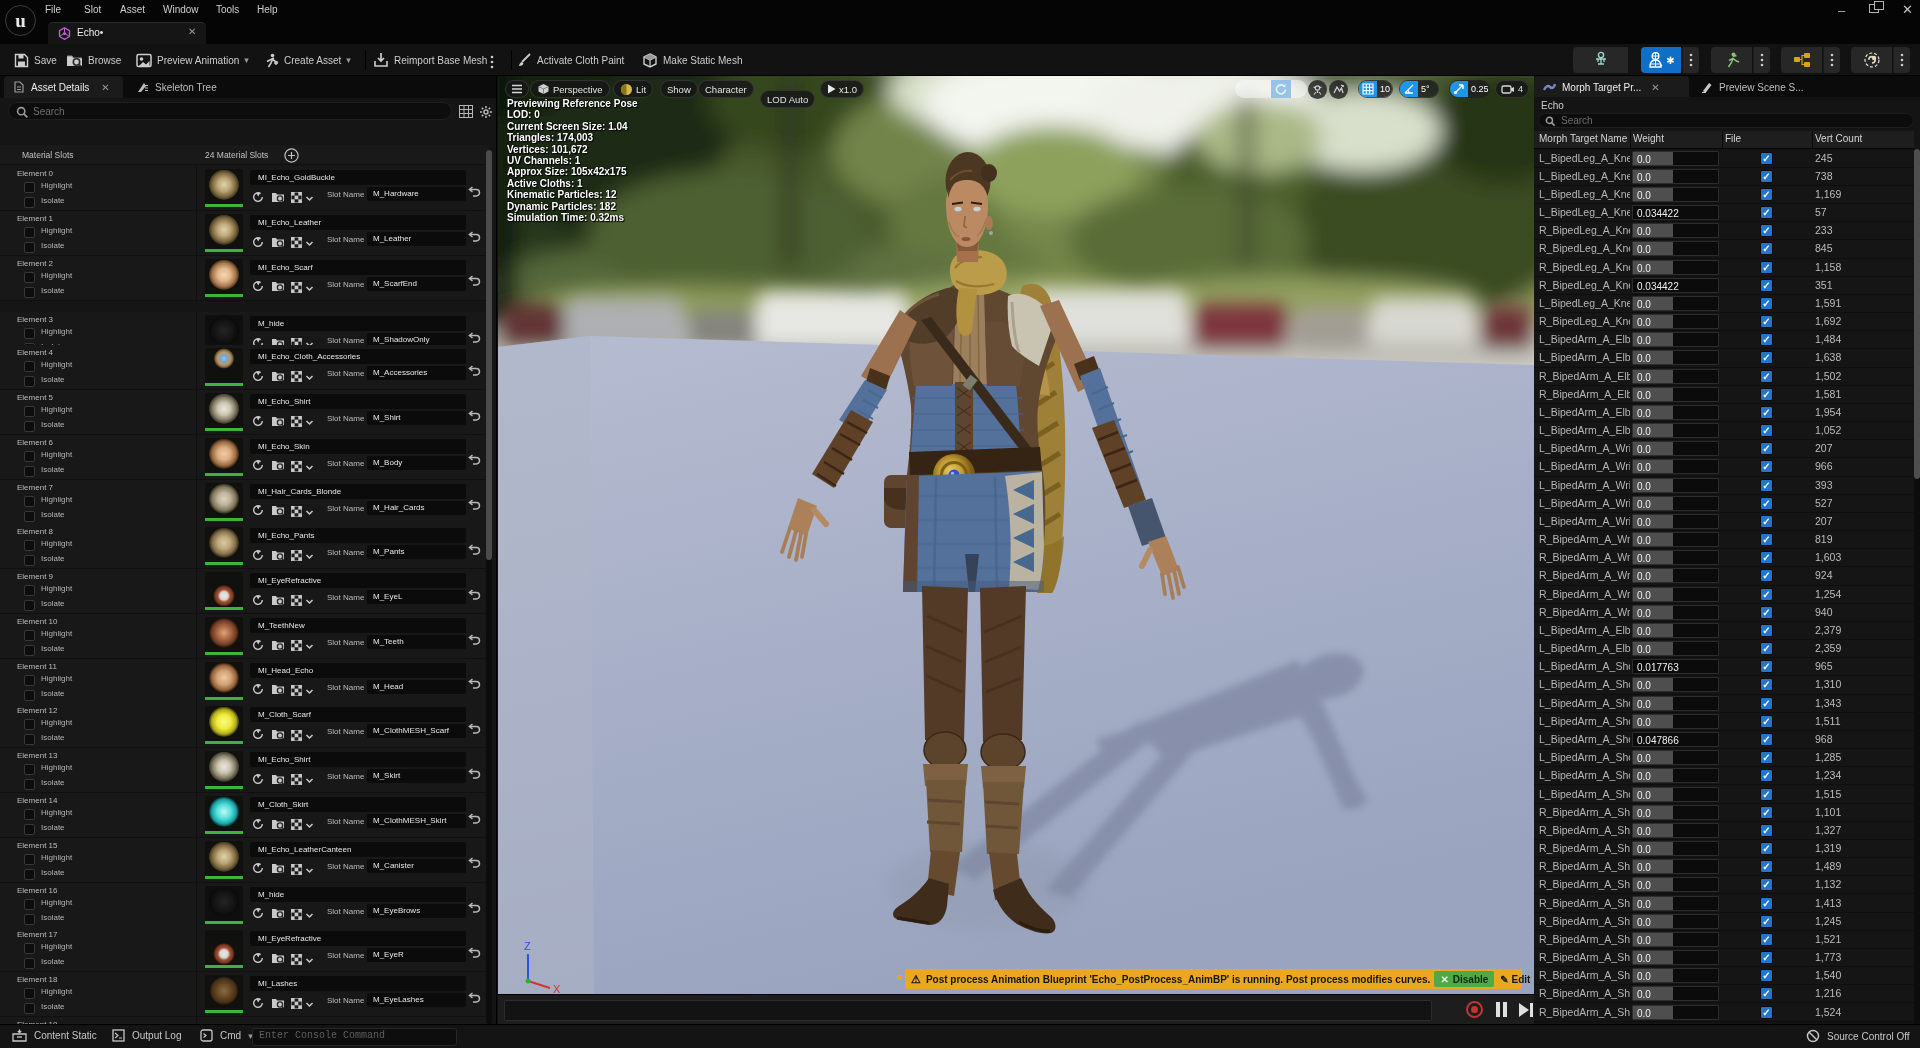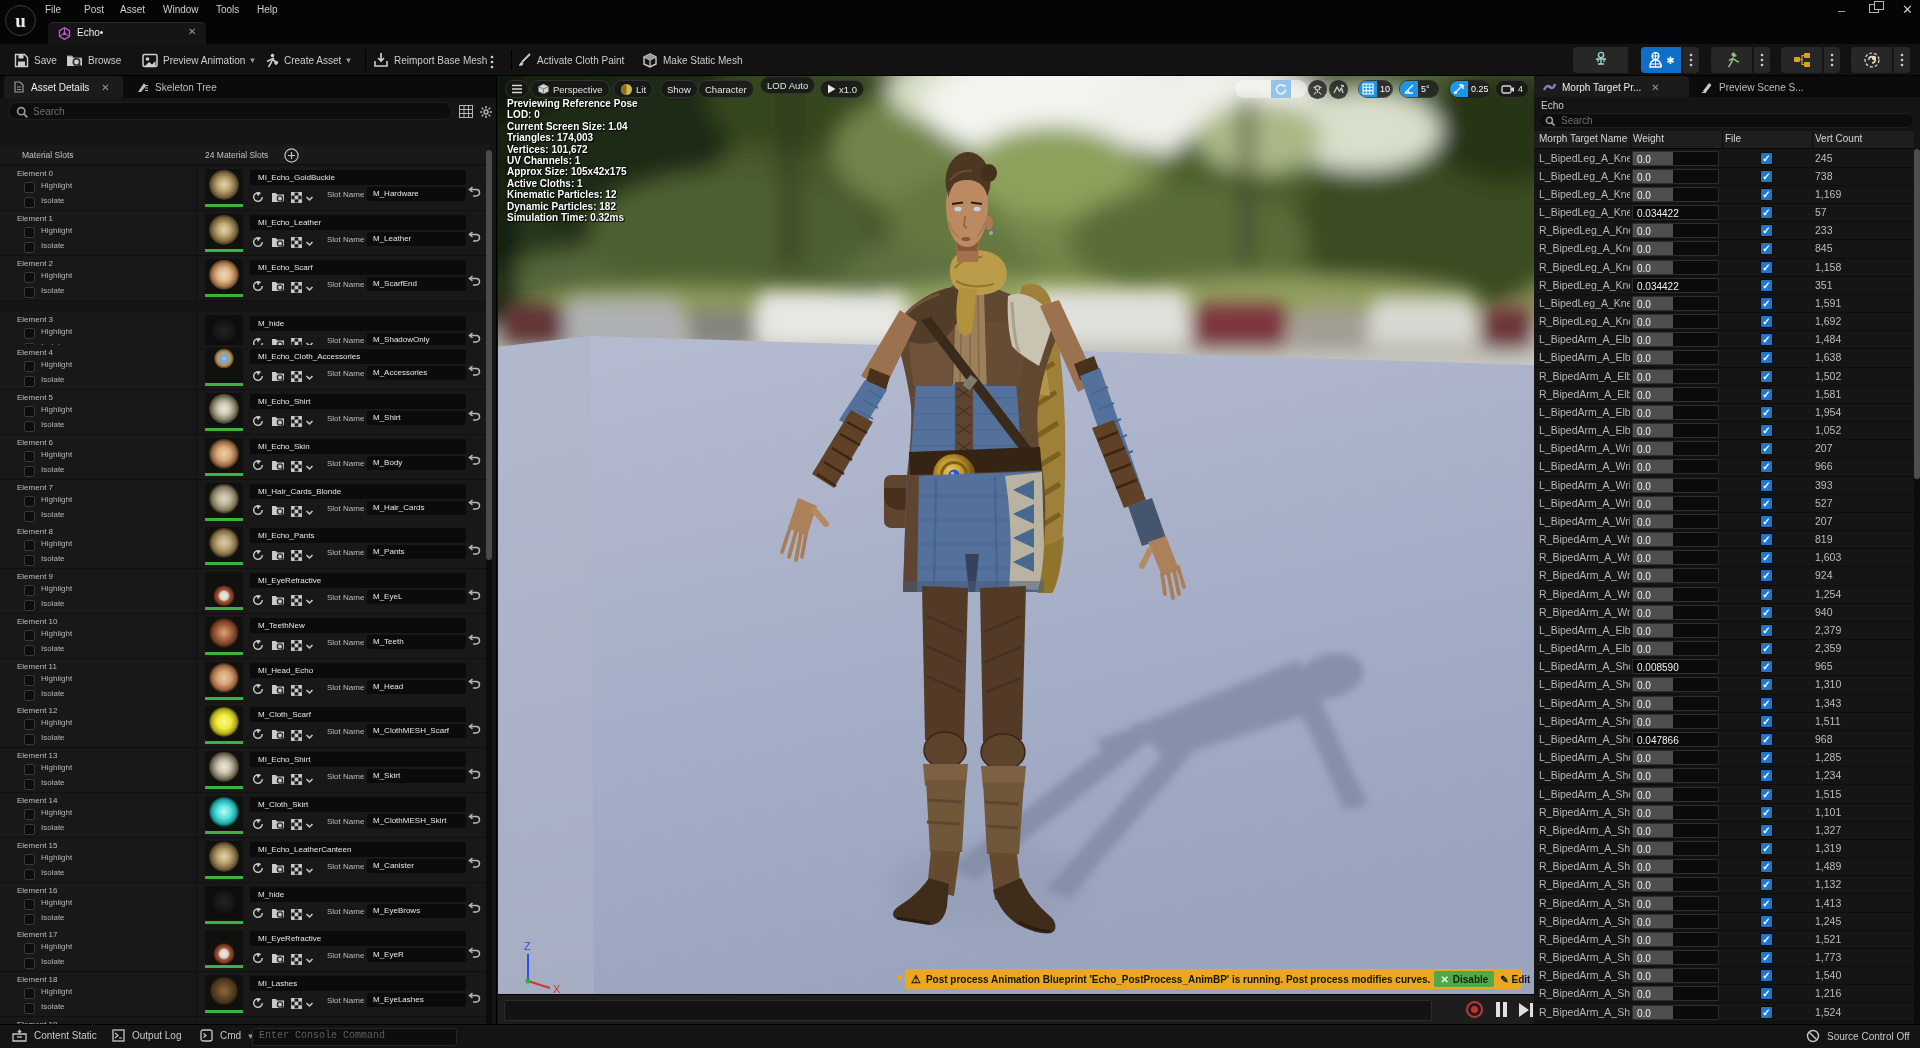--- a/index.html
+++ b/index.html
@@ -64,21 +64,21 @@
 .wtxt{position:absolute;left:4px;top:0px;color:#f0f0f0;font-size:10px;line-height:15px}
 .rcheck{left:226px;top:2px;width:13px;height:13px;background:#1f76cc;border-radius:2px;border:1px solid #0a0a0a;color:#fff;font-size:10px;line-height:12px;text-align:center;font-weight:bold}
 .vert{left:281px;top:2px;color:#bdbdbd}
 #rp-scroll{left:380px;top:73px;width:6px;height:875px;background:#0c0c0c}
 #rp-thumb{left:380px;top:73px;width:6px;height:330px;background:#4e4e4e;border-radius:3px}
 </style></head><body>
 <div id="root">
     <div id="titlebar" class="abs"></div>
     <div id="uelogo" class="abs">u</div>
     <div class="abs menu" style="left:45px">File</div>
-    <div class="abs menu" style="left:84px">Post</div>
+    <div class="abs menu" style="left:84px">Slot</div>
     <div class="abs menu" style="left:120px">Asset</div>
     <div class="abs menu" style="left:163px">Window</div>
     <div class="abs menu" style="left:216px">Tools</div>
     <div class="abs menu" style="left:257px">Help</div>
     <div class="abs" style="left:1838px;top:3px;color:#b5b5b5;font-size:13px">–</div>
     <div class="abs" style="left:1869px;top:4px;width:10px;height:9px;border:1px solid #b5b5b5"></div>
     <div class="abs" style="left:1874px;top:1px;width:10px;height:9px;border:1px solid #b5b5b5;background:#050505"></div>
     <div class="abs" style="left:1902px;top:2px;color:#c5c5c5;font-size:13px">✕</div>
     <div id="tabrow" class="abs"></div>
     <div id="tab" class="abs"></div>
@@ -100,21 +100,21 @@
     </div>
     <div class="abs tbtn" style="left:66px;top:44px">
       <svg class="ico" width="17" height="15" viewBox="0 0 17 15">
         <path d="M1 3h5l1.5 2H16v8H1z" fill="#cdcdcd"></path>
         <path d="M1 3h5l1.5 2H16" fill="none" stroke="#8a8a8a" stroke-width="1"></path>
         <circle cx="10.5" cy="9" r="3.2" fill="none" stroke="#2a2a2a" stroke-width="1.6"></circle>
         <path d="M12.8 11.3l2.2 2.2" stroke="#2a2a2a" stroke-width="1.8"></path>
       </svg>
       <span>Browse</span>
     </div>
-    <div class="abs tbtn" style="left:142px;top:44px">
+    <div class="abs tbtn" style="left:136px;top:44px">
       <svg class="ico" width="16" height="15" viewBox="0 0 16 15">
         <rect x="1" y="1.5" width="14" height="12" rx="1.5" fill="none" stroke="#cdcdcd" stroke-width="1.5"></rect>
         <circle cx="5.5" cy="6" r="1.8" fill="#cdcdcd"></circle>
         <path d="M3 13l4-4 3 2.5 3.5-3.5v5z" fill="#cdcdcd"></path>
       </svg>
       <span>Preview Animation</span> 
       <span style="font-size:9px;color:#9a9a9a">▾</span>
     </div>
     <div class="abs tbtn" style="left:263px;top:44px">
       <svg class="ico" width="16" height="15" viewBox="0 0 16 15">
@@ -1172,21 +1172,21 @@
       <div class="pill" style="left:32px;top:4px"><svg class="ico" width="13" height="12" viewBox="0 0 13 12">
           <path d="M6.5 1l5 2.5v5L6.5 11l-5-2.5v-5z" fill="#d0d0d0"></path>
           <path d="M1.5 3.5l5 2.5 5-2.5M6.5 6v5" stroke="#707070" stroke-width="0.8" fill="none"></path>
         </svg> Perspective</div>
       <div class="pill" style="left:115px;top:4px"><svg class="ico" width="13" height="13" viewBox="0 0 13 13">
           <circle cx="6.5" cy="6.5" r="5.5" fill="#d8b84a"></circle>
           <path d="M6.5 1a5.5 5.5 0 0 0 0 11z" fill="#8a741e"></path>
         </svg> Lit</div>
       <div class="pill" style="left:162px;top:4px">Show</div>
       <div class="pill" style="left:200px;top:4px">Character</div>
-      <div class="pill" style="left:262px;top:0">LOD Auto</div>
+      <div class="pill" style="left:262px;top:14px">LOD Auto</div>
       <div class="pill" style="left:322px;top:4px"><svg class="ico" width="9" height="10" viewBox="0 0 9 10">
           <path d="M1 0.5L8.5 5 1 9.5z" fill="#e8e8e8"></path>
         </svg> x1.0</div>
       <div style="position:absolute;left:737px;top:4px;width:72px;height:18px;border-radius:9px;background:rgba(255,255,255,0.45);overflow:hidden">
         <div style="position:absolute;left:36px;top:0;width:20px;height:18px;background:rgba(120,180,230,0.75)"></div>
         <svg width="13" height="13" viewBox="0 0 13 13" style="position:absolute;left:39px;top:2.5px">
           <path d="M10.5 3.5a4.5 4.5 0 1 0 1 3" fill="none" stroke="#e8f2fa" stroke-width="1.6"></path>
           <path d="M11.5 1v3h-3z" fill="#e8f2fa"></path>
         </svg>
       </div>
@@ -1531,21 +1531,21 @@
         <span class="abs wbox">
           <span class="wfill"></span>
           <span class="wtxt">0.0</span>
         </span>
         <span class="abs rcheck">✓</span>
         <span class="abs vert">2,359</span>
       </div>
       <div class="abs rp-row" style="top:582.3px">
         <span class="abs rname">L_BipedArm_A_Shoul</span>
         <span class="abs wbox">
-          <span class="wtxt">0.008590</span>
+          <span class="wtxt">0.017763</span>
         </span>
         <span class="abs rcheck">✓</span>
         <span class="abs vert">965</span>
       </div>
       <div class="abs rp-row" style="top:600.4px">
         <span class="abs rname">L_BipedArm_A_Shoul</span>
         <span class="abs wbox">
           <span class="wfill"></span>
           <span class="wtxt">0.0</span>
         </span>

